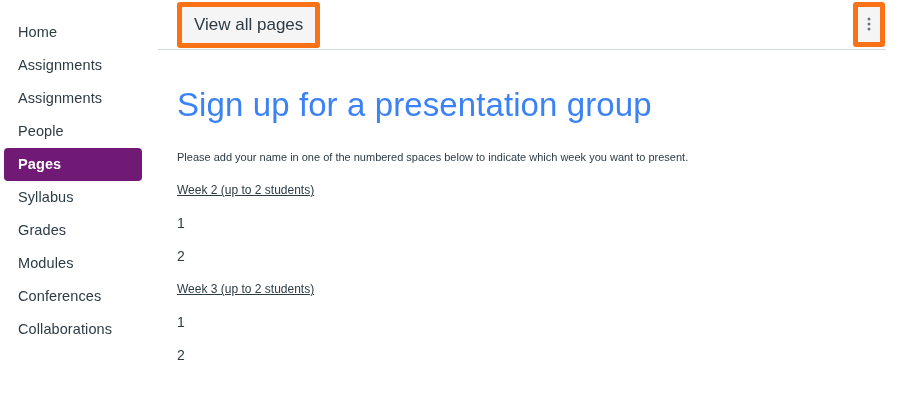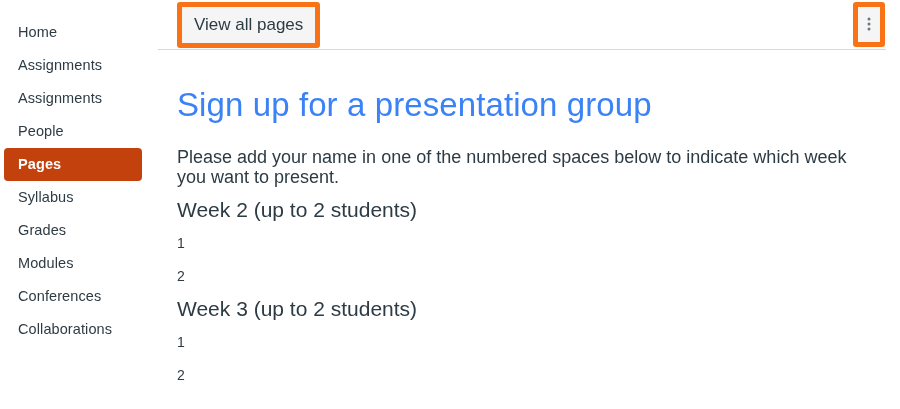--- a/index.html
+++ b/index.html
@@ -42,21 +42,21 @@
     line-height: 18px;
     color: #2D3B45;
     padding: 7px 12px 8px 14px;
     margin: 0 12px 0 0;
     border-radius: 4px;
     cursor: pointer;
     white-space: nowrap;
     letter-spacing: 0.1px;
   }
   .nav-item.active {
-    background: #c2410c;
+    background: #701a75;
     color: #ffffff;
     font-weight: bold;
   }
 
   
   .main {
     flex: 1 1 auto;
     min-width: 0;
     position: relative;
     background: #ffffff;
@@ -116,31 +116,32 @@
   }
   .page-title {
     font-size: 33px;
     line-height: 40px;
     font-weight: 300;
     color: #3b82f6;
     margin: 12px 0 22px 0;
     letter-spacing: 0.1px;
   }
   .body-text {
-    font-size: 18px;
+    font-size: 11px;
     line-height: 20px;
     color: #2D3B45;
     margin: 12px 0 13px 0;
   }
   .section-heading {
-    font-size: 21px;
+    font-size: 12px;
     line-height: 20px;
     color: #2D3B45;
     margin: 0 0 13px 0;
     font-weight: normal;
+    text-decoration: underline;
   }
   .list-row {
     font-size: 14px;
     line-height: 20px;
     color: #2D3B45;
     margin: 0 0 13px 0;
   }
 </style>
 </head>
 <body>

